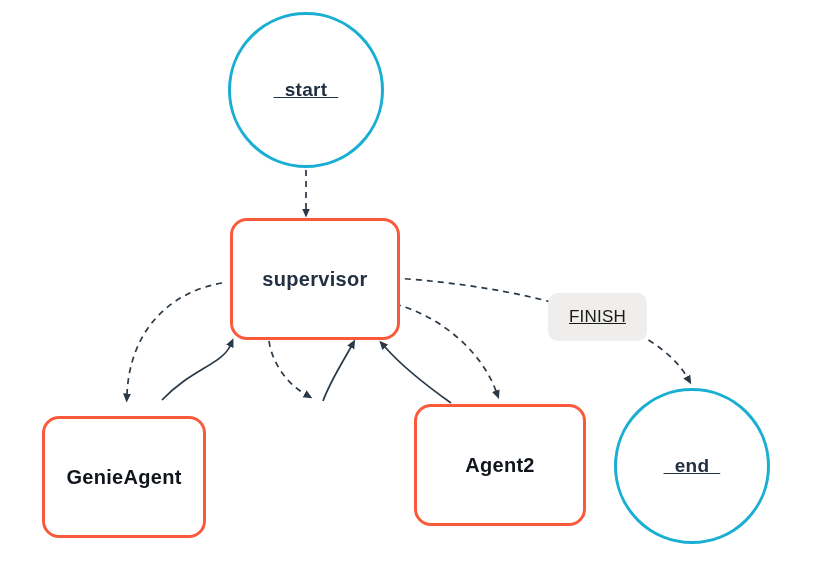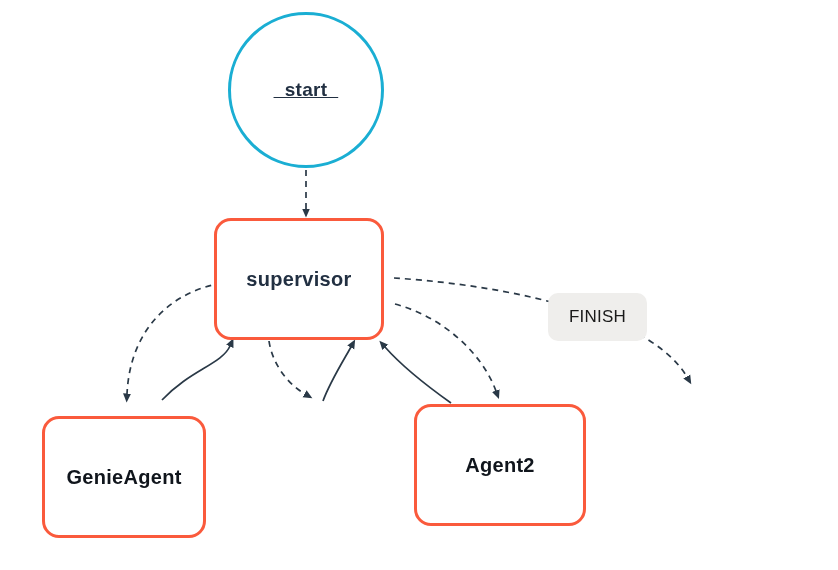--- a/index.html
+++ b/index.html
@@ -45,38 +45,39 @@
     color: #223042;
     text-decoration: underline;
   }
   .node.rect {
     border: 3px solid #fa5a3c;
     border-radius: 17px;
     font-size: 20px;
   }
   .node-start      { left: 228px; top: 12px;  width: 156px; height: 156px; }
   .node-end        { left: 614px; top: 388px; width: 156px; height: 156px; }
-  .node-supervisor { left: 214px; top: 218px; width: 170px; height: 122px; color: #223042; }
+  .node-supervisor { left: 230px; top: 218px; width: 170px; height: 122px; color: #223042; }
   .node-genie      { left: 42px;  top: 416px; width: 164px; height: 122px; color: #10151c; }
   .node-agent1     { left: 228px; top: 404px; width: 168px; height: 122px; color: #10151c; }
   .node-agent2     { left: 414px; top: 404px; width: 172px; height: 122px; color: #10151c; text-align: center; }
   .edge-label {
     position: absolute;
     left: 548px; top: 293px;
     width: 99px; height: 48px;
     background: #efeeec;
     border-radius: 10px;
     display: flex;
     align-items: center;
     justify-content: center;
     font-size: 17px;
     font-weight: normal;
     color: #1a1a1a;
     z-index: 2;
     letter-spacing: 0.2px;
+    text-decoration: underline;
   }
 </style>
 </head>
 <body>
 
 <div class="canvas">
 
   <svg class="edges-svg" viewBox="0 0 838 570" xmlns="http://www.w3.org/2000/svg">
     <defs>
       <marker id="arrow" viewBox="0 0 10 10" markerUnits="userSpaceOnUse" markerWidth="10" markerHeight="10" refX="0.5" refY="5" orient="auto">
@@ -107,14 +108,17 @@
 
   <div class="node rect node-genie">
     <span>GenieAgent</span>
   </div>
 
 
   <div class="node rect node-agent2">
     <span>Agent2</span>
   </div>
 
+  <div class="node circle node-end">
+    <span>_end_</span>
+  </div>
 
 </div>
 
 </body></html>

